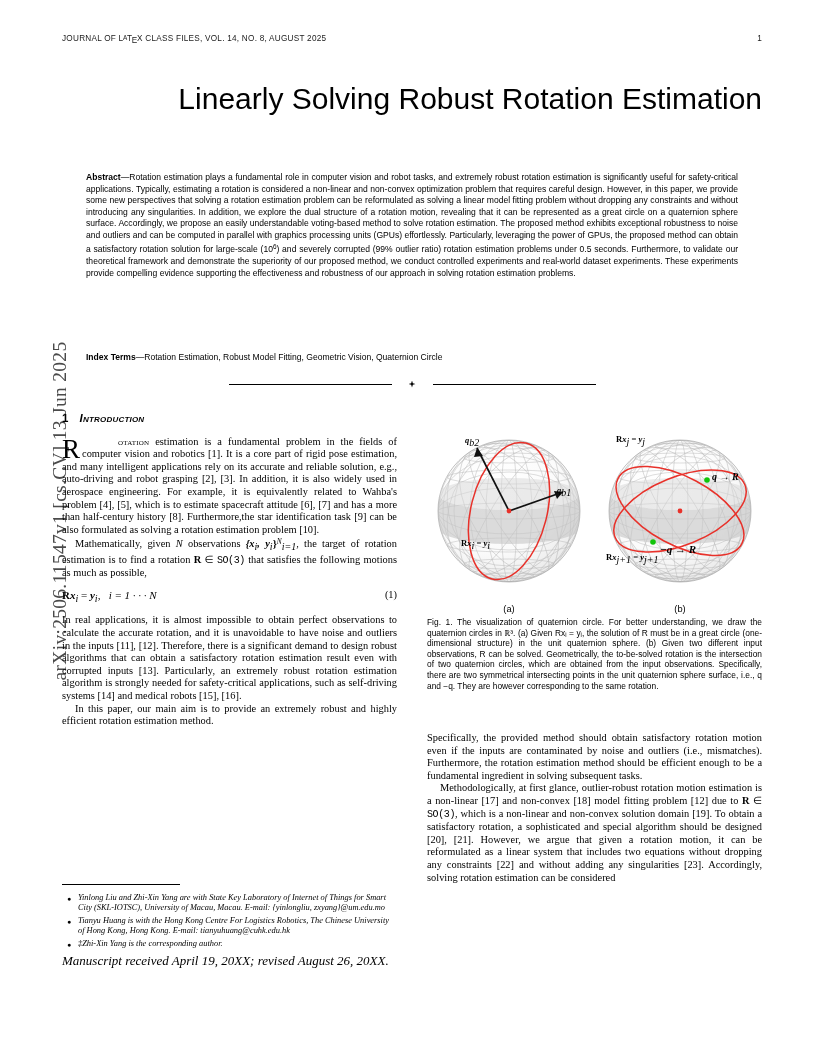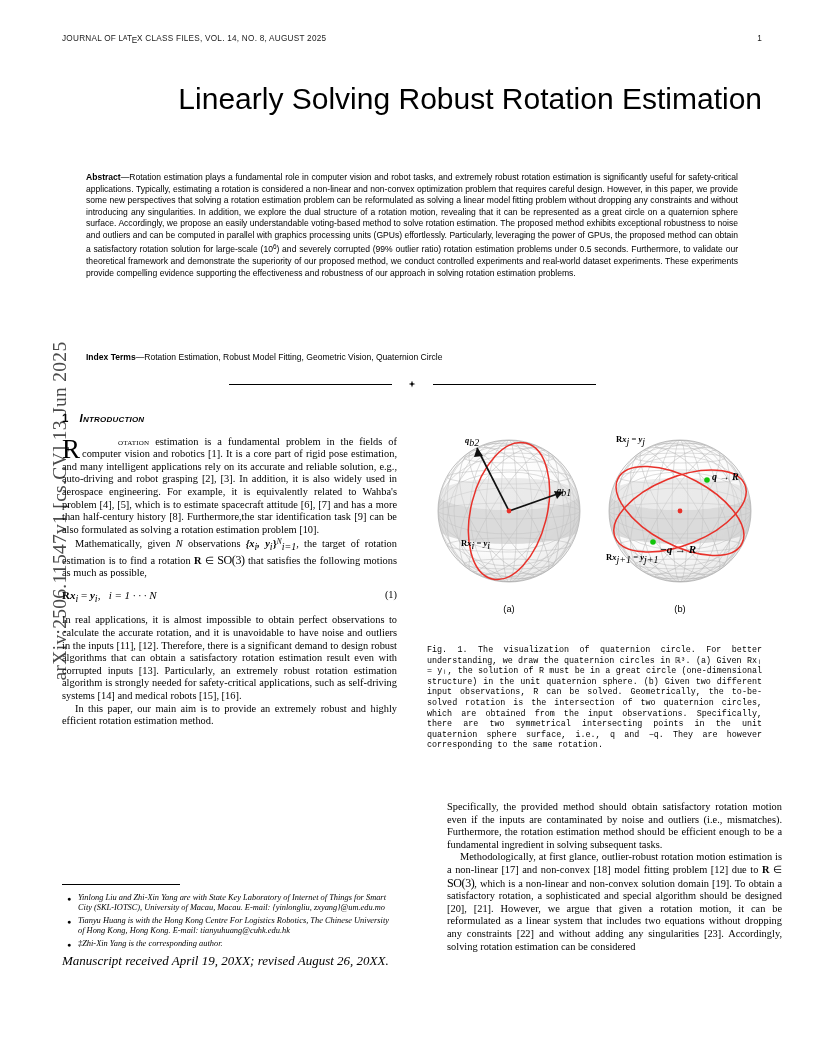--- a/index.html
+++ b/index.html
@@ -159,44 +159,43 @@
     font-size: 11px;
   }
   .equation .eqno {
     position: absolute; right: 0; top: 0;
     font-size: 10.4px;
   }
   .bfm { font-weight: bold; }
   .it { font-style: italic; }
   .sub { font-size: 10px; vertical-align: -0.28em; }
   .supsm { font-size: 7.4px; vertical-align: 0.42em; }
-  .bbs { font-family: Liberation Serif, serif; font-size: 12px; letter-spacing: -0.4px;}
+  .bbs { font-family: Liberation Mono, monospace; font-size: 10px; letter-spacing: -0.4px;}
 
   
   #figure-block {
     position: absolute;
     left: 365px; top: 432px;
     width: 335px;
   }
   #fig-row { display: flex; justify-content: space-between; }
   .fig-panel { position: relative; width: 164px; }
   .fig-sublabel {
     text-align: center; font-family: "Liberation Sans", sans-serif;
     font-size: 9.3px; margin-top: -2px;
   }
   #fig-caption {
     position: absolute;
     left: 365px; top: 617px;
     width: 335px;
-    font-family: Liberation Mono, monospace;
+    font-family: Liberation Sans, sans-serif;
     font-size: 8.4px;
     line-height: 10.6px;
     text-align: justify;
     color: #000;
-    margin-top: 28px;
   }
 
   
   #footnote-rule {
     position: absolute;
     left: 0; top: 884px; width: 118px; height: 1px;
     background: #000;
   }
   #footnotes {
     position: absolute;
@@ -398,21 +397,21 @@
         <div style="position:absolute;left:8px;top:120px;font-size:8.6px;white-space:nowrap;"><span class="bfm">R</span><span class="bfm it">x</span><span class="sub it">j+1</span><span> = </span><span class="bfm it">y</span><span class="sub it">j+1</span></div>
 
         <div class="fig-sublabel">(b)</div>
       </div>
 
     </div>
   </div>
 
   <div id="fig-caption">Fig. 1. The visualization of quaternion circle. For better understanding, we draw the quaternion circles in ℝ³. (a) Given Rxᵢ = yᵢ, the solution of R must be in a great circle (one-dimensional structure) in the unit quaternion sphere. (b) Given two different input observations, R can be solved. Geometrically, the to-be-solved rotation is the intersection of two quaternion circles, which are obtained from the input observations. Specifically, there are two symmetrical intersecting points in the unit quaternion sphere surface, i.e., q and −q. They are however corresponding to the same rotation.</div>
 
-  <div class="column" id="col-right" style="top:801px;margin-left:20px;">
+  <div class="column" id="col-right" style="top:732px;">
     <p class="noindent">Specifically, the provided method should obtain satisfactory rotation motion even if the inputs are contaminated by noise and outliers (i.e., mismatches). Furthermore, the rotation estimation method should be efficient enough to be a fundamental ingredient in solving subsequent tasks.</p>
     <p><span>Methodologically, at first glance, outlier-robust rotation motion estimation is a non-linear [17] and non-convex [18] model fitting problem [12] due to </span><span class="bfm">R</span><span> ∈ </span><span class="bbs">SO(3)</span><span>, which is a non-linear and non-convex solution domain [19]. To obtain a satisfactory rotation, a sophisticated and special algorithm should be designed [20], [21]. However, we argue that given a rotation motion, it can be reformulated as a linear system that includes two equations without dropping any constraints [22] and without adding any singularities [23]. Accordingly, solving rotation estimation can be considered</span></p>
   </div>
 
   <div id="footnote-rule"></div>
   <div id="footnotes">
     <ul>
       <li><span class="bullet">●</span><span>Yinlong Liu and Zhi-Xin Yang are with State Key Laboratory of Internet of Things for Smart City (SKL-IOTSC), University of Macau, Macau. E-mail: {yinlongliu, zxyang}@um.edu.mo</span></li>
       <li><span class="bullet">●</span><span>Tianyu Huang is with the Hong Kong Centre For Logistics Robotics, The Chinese University of Hong Kong, Hong Kong. E-mail: tianyuhuang@cuhk.edu.hk</span></li>
       <li><span class="bullet">●</span><span>‡Zhi-Xin Yang is the corresponding author.</span></li>

